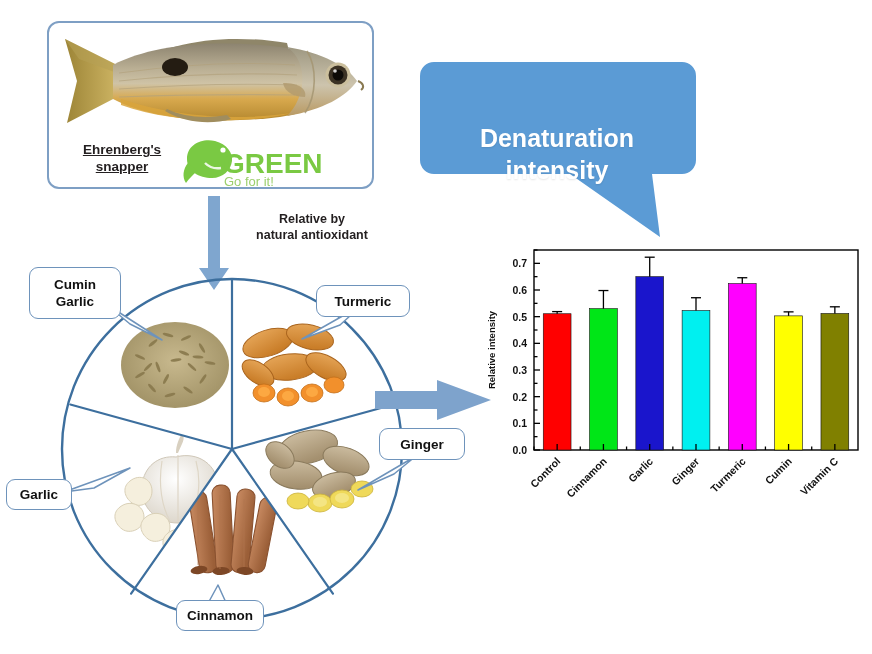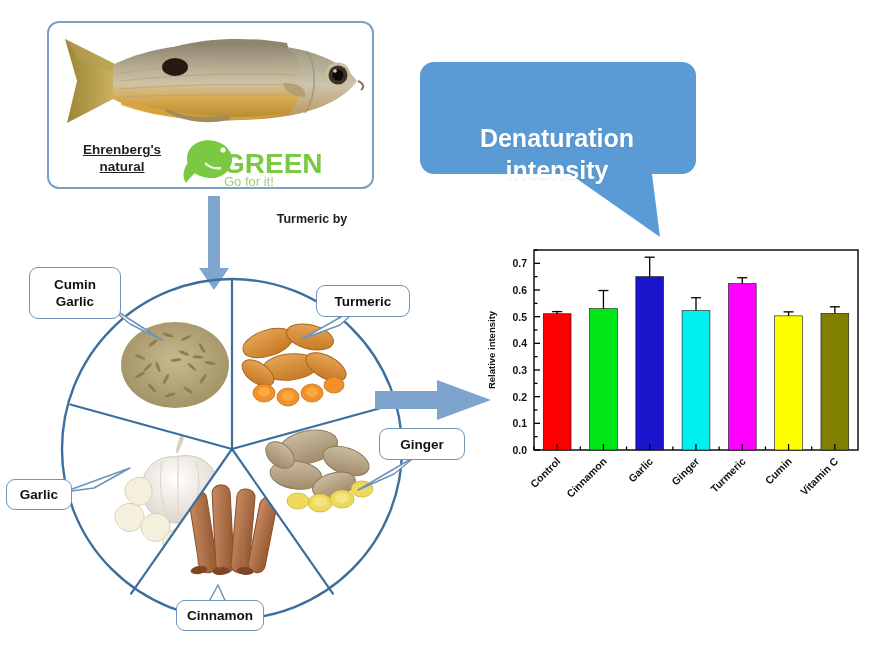--- a/index.html
+++ b/index.html
@@ -132,41 +132,42 @@
       <circle cx="283" cy="50" r="5.5" fill="#0c0a07"></circle>
       <circle cx="280" cy="46" r="1.8" fill="#ffffff" opacity=".8"></circle>
 
       <path d="M303,56 C308,58 310,62 306,65" stroke="#8a7a52" stroke-width="2" fill="none"></path>
 
       <path d="M252,26 C262,42 262,70 250,88" stroke="#a2946f" stroke-width="1.6" fill="none" opacity=".8"></path>
     </svg>
 
     <div id="fish-caption">
       <div>Ehrenberg's</div>
-      <div>natural</div>
+      <div>snapper</div>
     </div>
 
     <svg id="green-logo" viewBox="0 0 180 55">
 
       <path d="M8,26 C8,12 22,5 36,8 C48,11 54,20 53,28 C52,37 44,45 33,45
                C20,45 8,38 8,26 Z" fill="#7ac943"></path>
       <path d="M9,30 C4,36 3,44 7,50 C10,46 14,41 19,38 Z" fill="#7ac943"></path>
       <circle cx="44" cy="17" r="2.6" fill="#ffffff"></circle>
       <path d="M26,30 C30,34 36,36 42,35" stroke="#ffffff" stroke-width="2.4" fill="none" opacity=".85"></path>
       <text x="44" y="40" font-family="Liberation Sans, sans-serif" font-size="28" font-weight="bold" fill="#7ac943">GREEN</text>
       <text x="45" y="53" font-family="Liberation Sans, sans-serif" font-size="13" fill="#9ccf6c">Go for it!</text>
     </svg>
   </div>
 
   <svg id="down-arrow" viewBox="0 0 36 96">
     <path d="M12,0 L24,0 L24,72 L33,72 L18,94 L3,72 L12,72 Z" fill="#7fa6cf"></path>
   </svg>
 
   <div id="treatment-label">
-    <div>Turmeric by</div>
+    <div>Relative by</div>
+    <div>natural antioxidant</div>
   </div>
 
   <div id="bubble-wrap">
     <svg width="290" height="190" viewBox="0 0 290 190">
       <path d="M14,0 H262 A14,14 0 0 1 276,14 V98 A14,14 0 0 1 262,112
                H232 L240,175 L150,112 H14 A14,14 0 0 1 0,98 V14 A14,14 0 0 1 14,0 Z" fill="#5b9bd5"></path>
     </svg>
     <div id="bubble-text">
       <div>Denaturation</div>
       <div>intensity</div>

